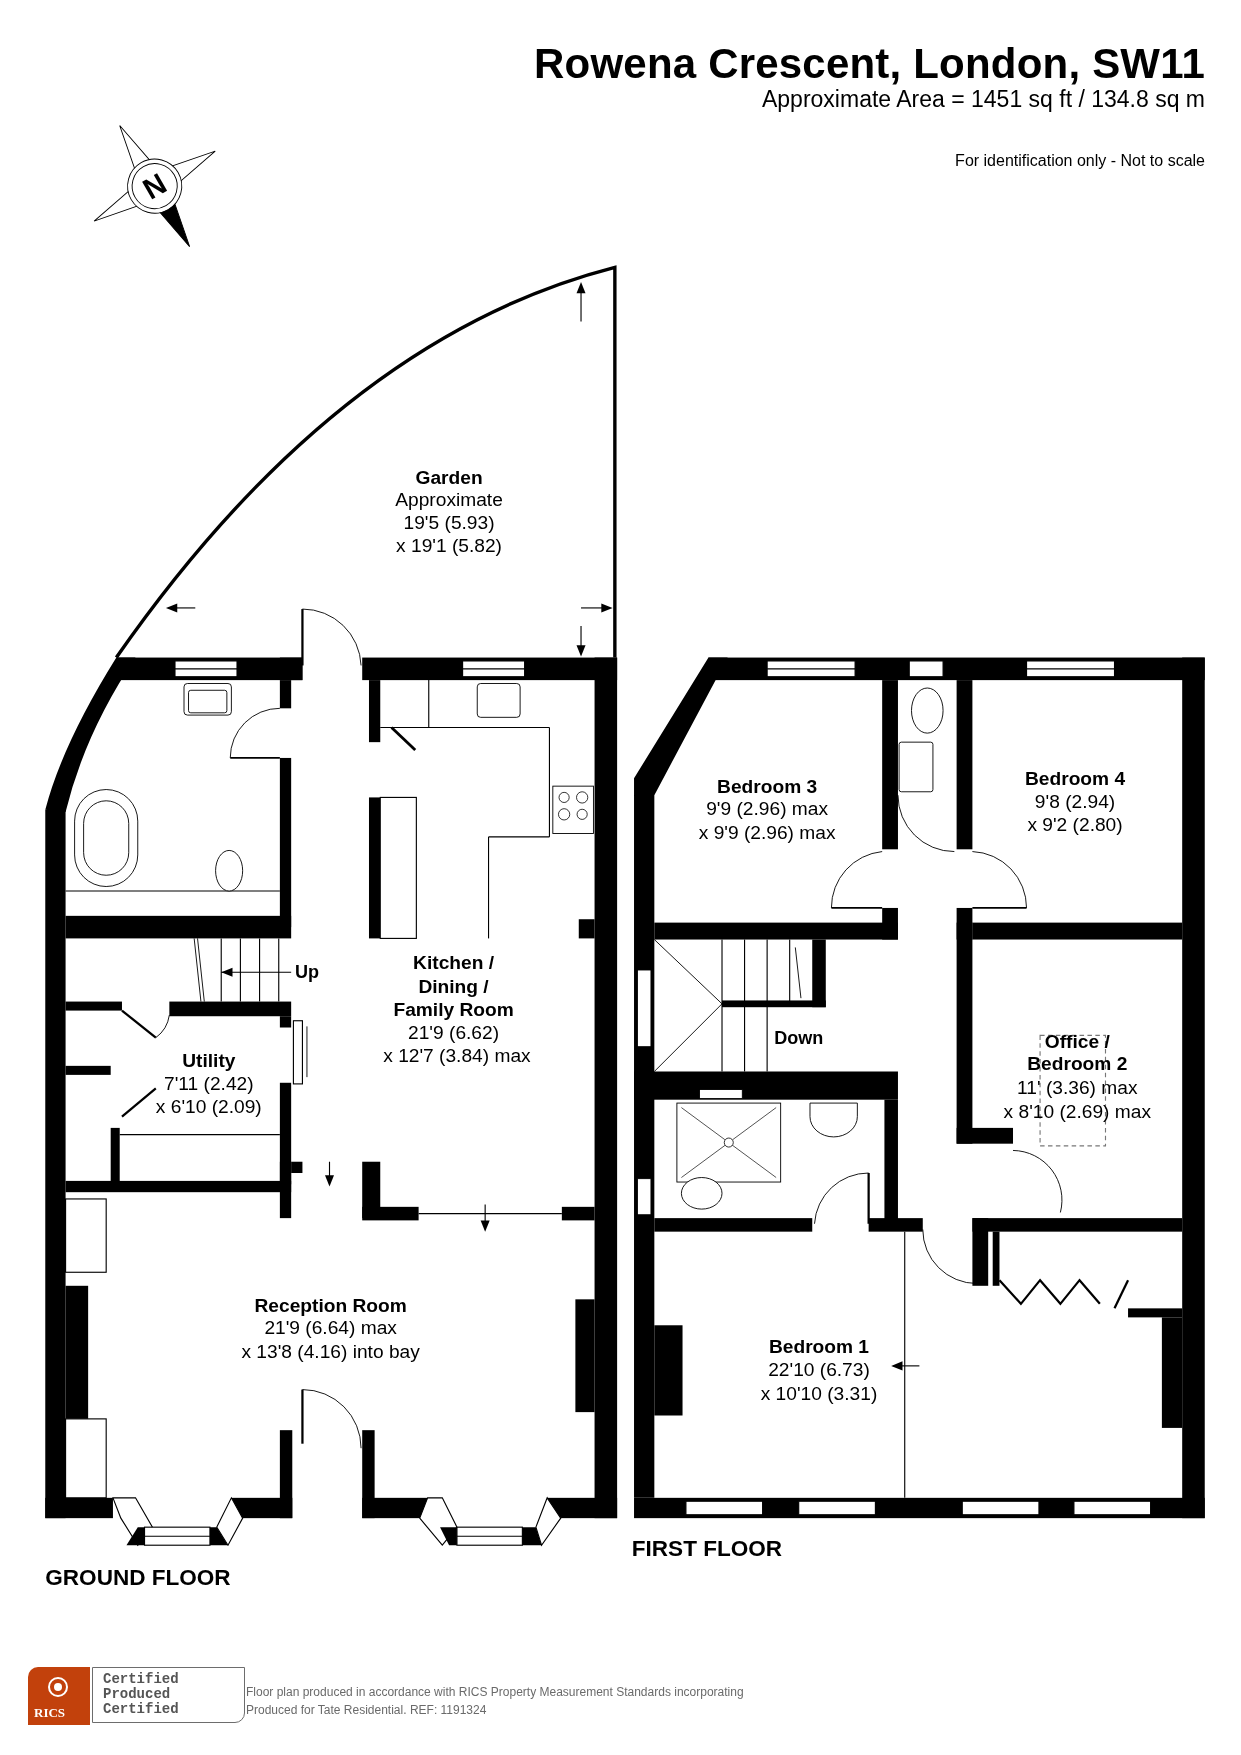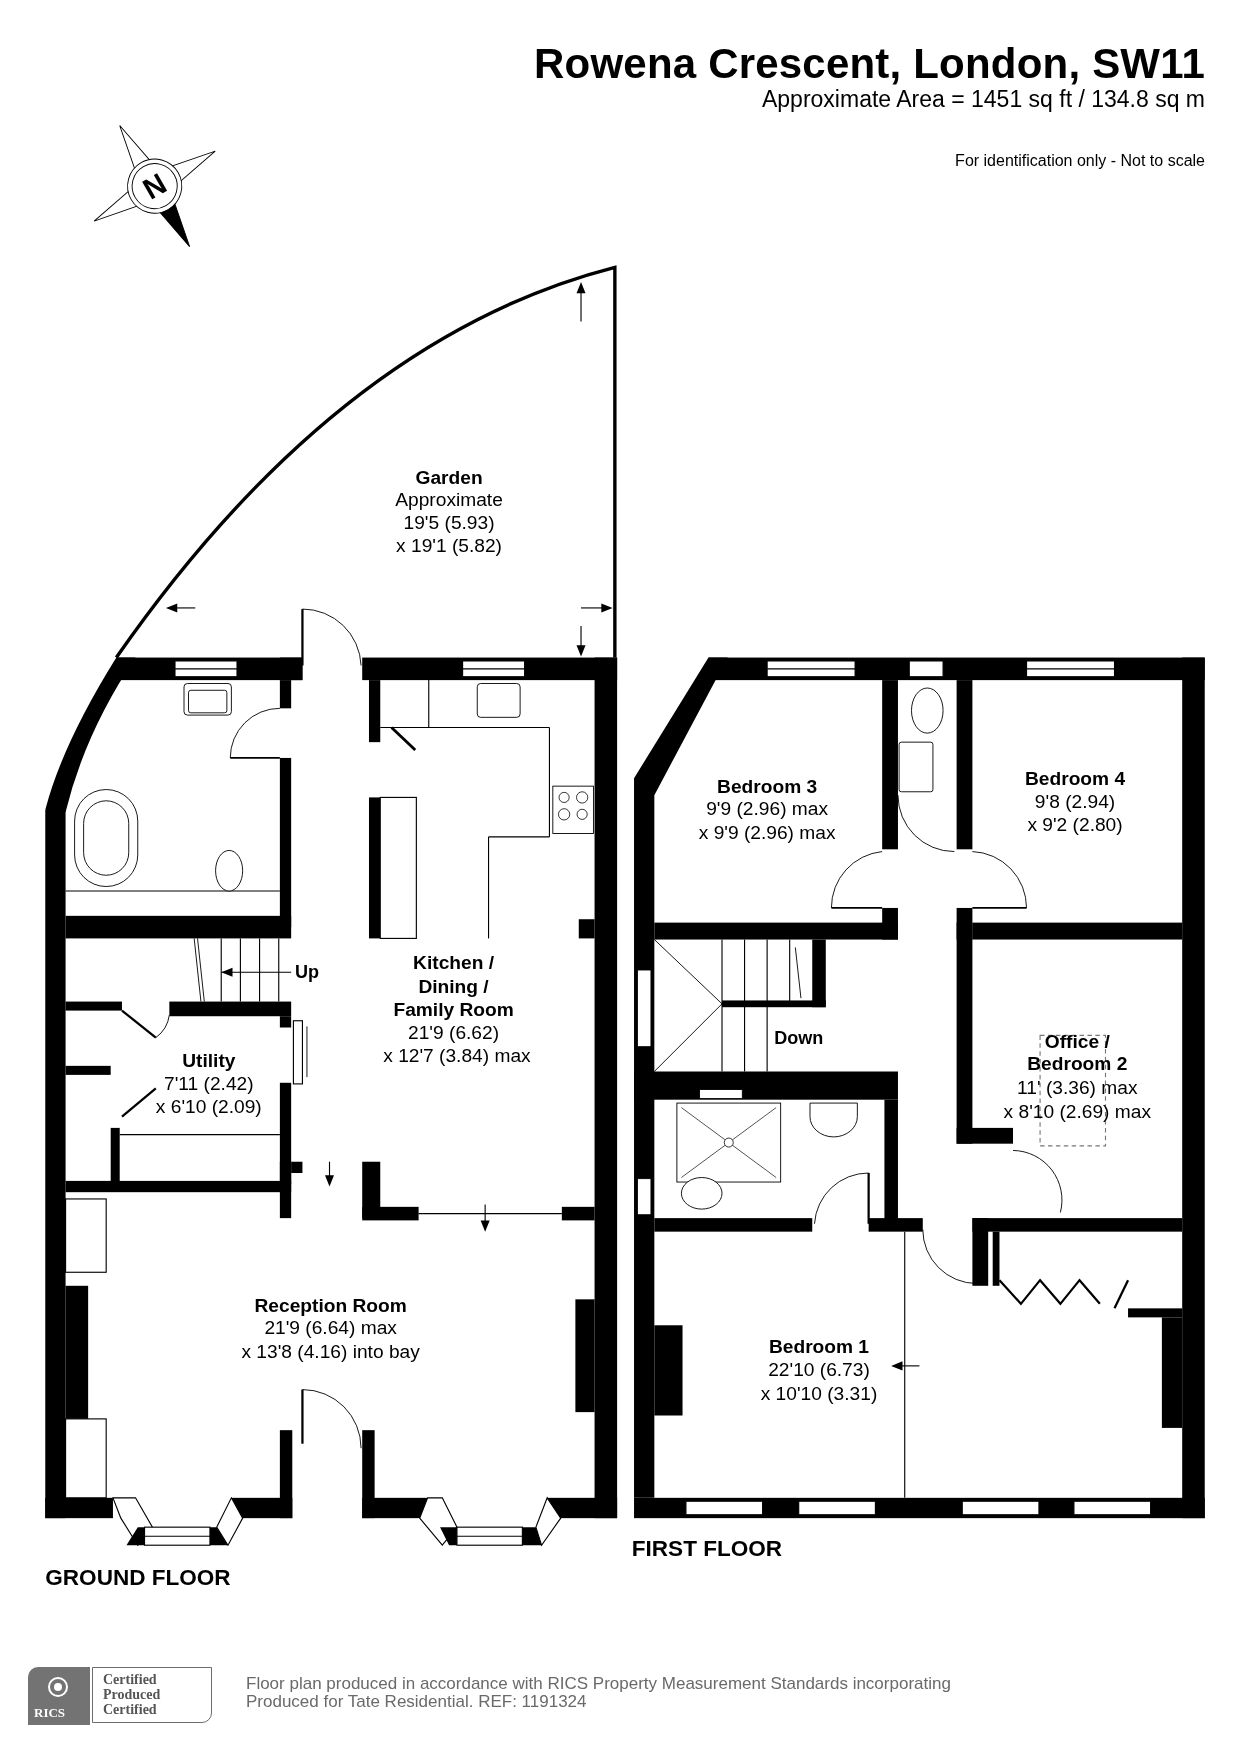--- a/index.html
+++ b/index.html
@@ -3,25 +3,25 @@
 <meta charset="utf-8">
 <style>
   html, body { margin:0; padding:0; background:#ffffff; }
   body { width:1241px; height:1755px; position:relative; overflow:hidden; font-family:"Liberation Sans", sans-serif; color:#000; }
   #plan { position:absolute; left:0; top:0; width:1241px; height:1755px; }
   .hdr { position:absolute; right:36px; text-align:right; }
   .title { top:40px; font-size:42px; font-weight:bold; letter-spacing:0.2px;margin-left:28px; }
   .area { top:86px; font-size:23px; }
   .note { top:152px; font-size:16px; }
   .footer { position:absolute; left:28px; top:1667px; width:900px; height:60px; }
-  .rics-badge { position:absolute; left:0; top:0; width:62px; height:58px; background:#737373; border-radius:10px 0 0 0; color:#fff; }
+  .rics-badge { position:absolute; left:0; top:0; width:62px; height:58px; background:#c2410c; border-radius:10px 0 0 0; color:#fff; }
   .rics-text { position:absolute; left:6px; top:38px; font-size:13px; font-weight:bold; font-family:"Liberation Serif", serif; }
   .rics-lion { position:absolute; left:18px; top:8px; width:24px; height:24px; }
-  .cert-box { position:absolute; left:64px; top:0; width:120px; height:56px; border:1.5px solid #6d6d6d; border-radius:0 0 10px 0; box-sizing:border-box; padding:4px 0 0 10px; color:#555; font-size:14px; font-weight:bold; line-height:15px; font-family:Liberation Serif, serif; }
-  .foot-text { position:absolute; left:218px; top:8px; font-size:17px; color:#6a6a6a; line-height:18px; white-space:nowrap; }
+  .cert-box { position:absolute; left:64px; top:0; width:153px; height:56px; border:1.5px solid #6d6d6d; border-radius:0 0 10px 0; box-sizing:border-box; padding:4px 0 0 10px; color:#555; font-size:14px; font-weight:bold; line-height:15px; font-family:Liberation Mono, monospace; }
+  .foot-text { position:absolute; left:218px; top:16px; font-size:12px; color:#6a6a6a; line-height:18px; white-space:nowrap; }
   .lbl { font-family:"Liberation Sans", sans-serif; fill:#000; text-anchor:middle; }
   .lbl.b { font-weight:bold; }
   .floorlbl { font-family:"Liberation Sans", sans-serif; font-weight:bold; font-size:20px; fill:#000; }
 </style>
 </head>
 <body>
 
 <svg id="plan" viewBox="0 0 1100 1556" xmlns="http://www.w3.org/2000/svg">
 
   <g transform="translate(137,165) rotate(-30)">

